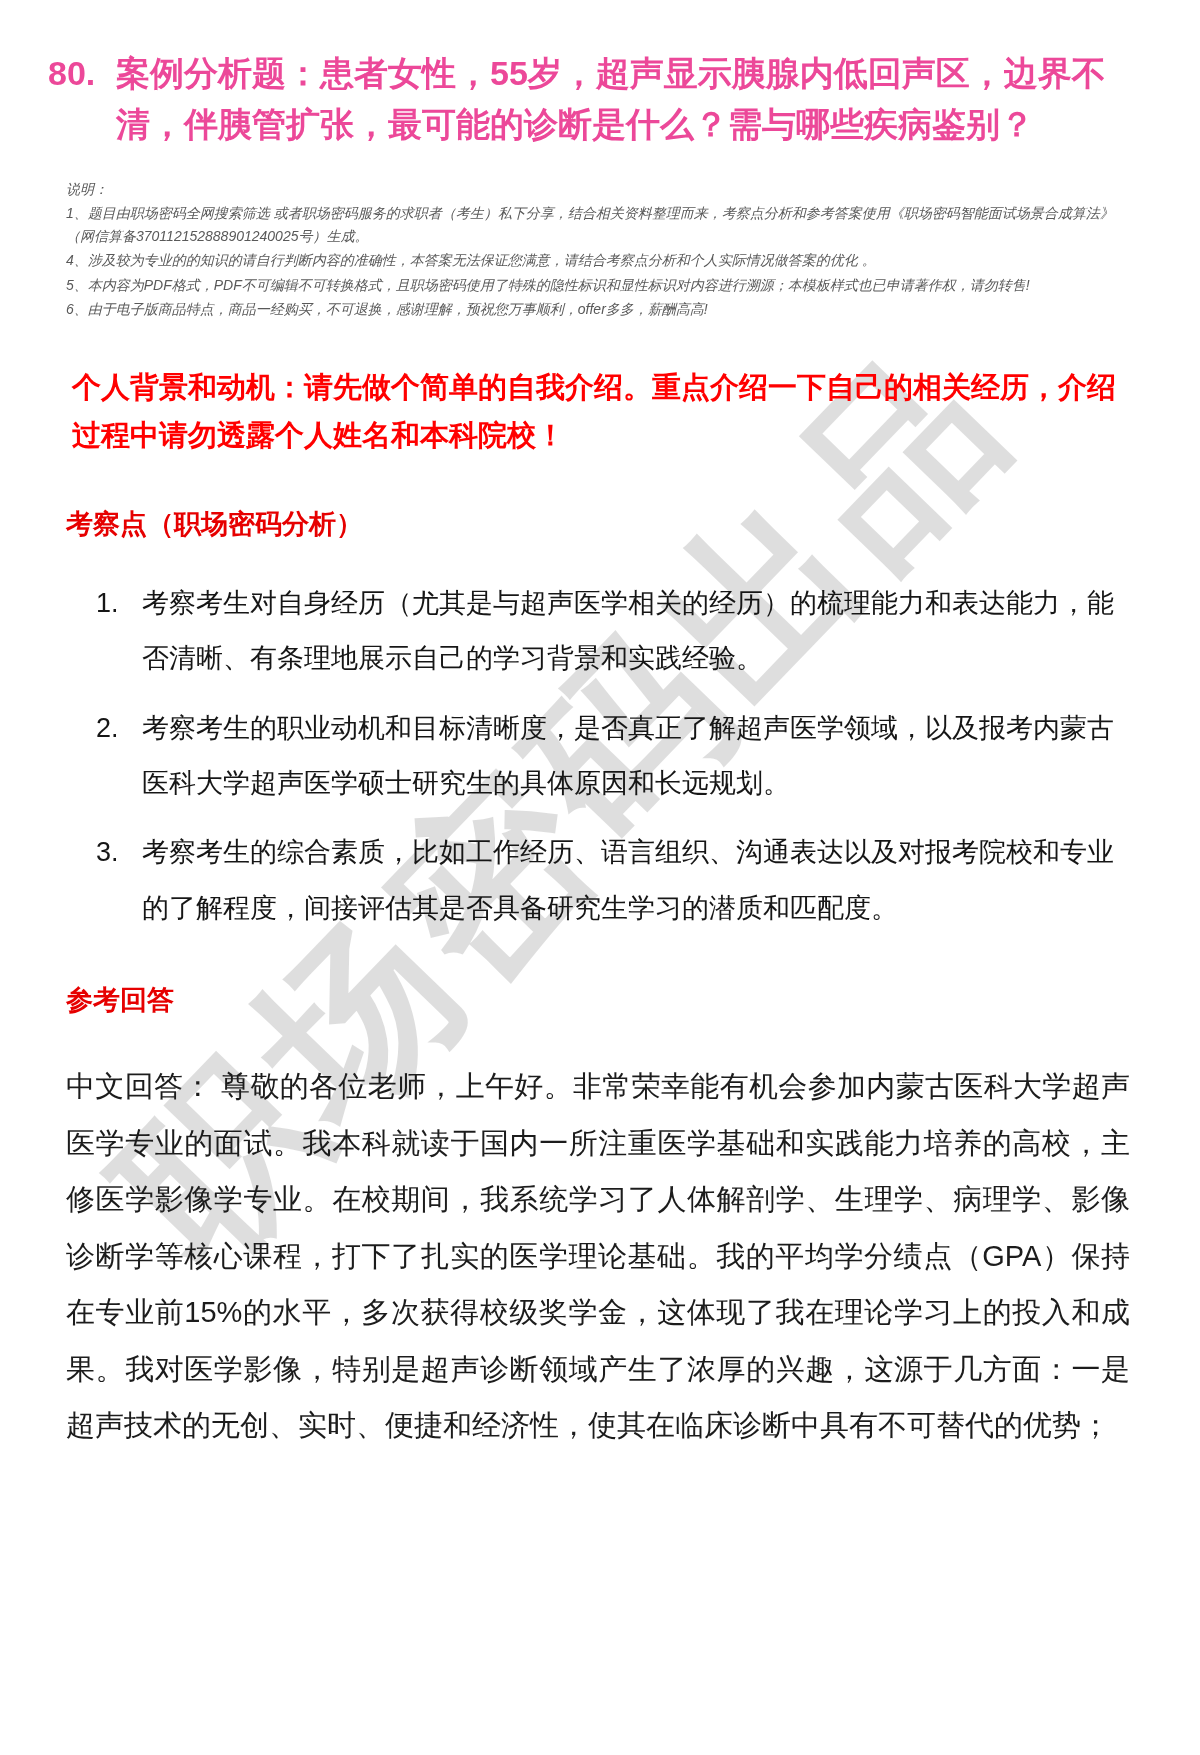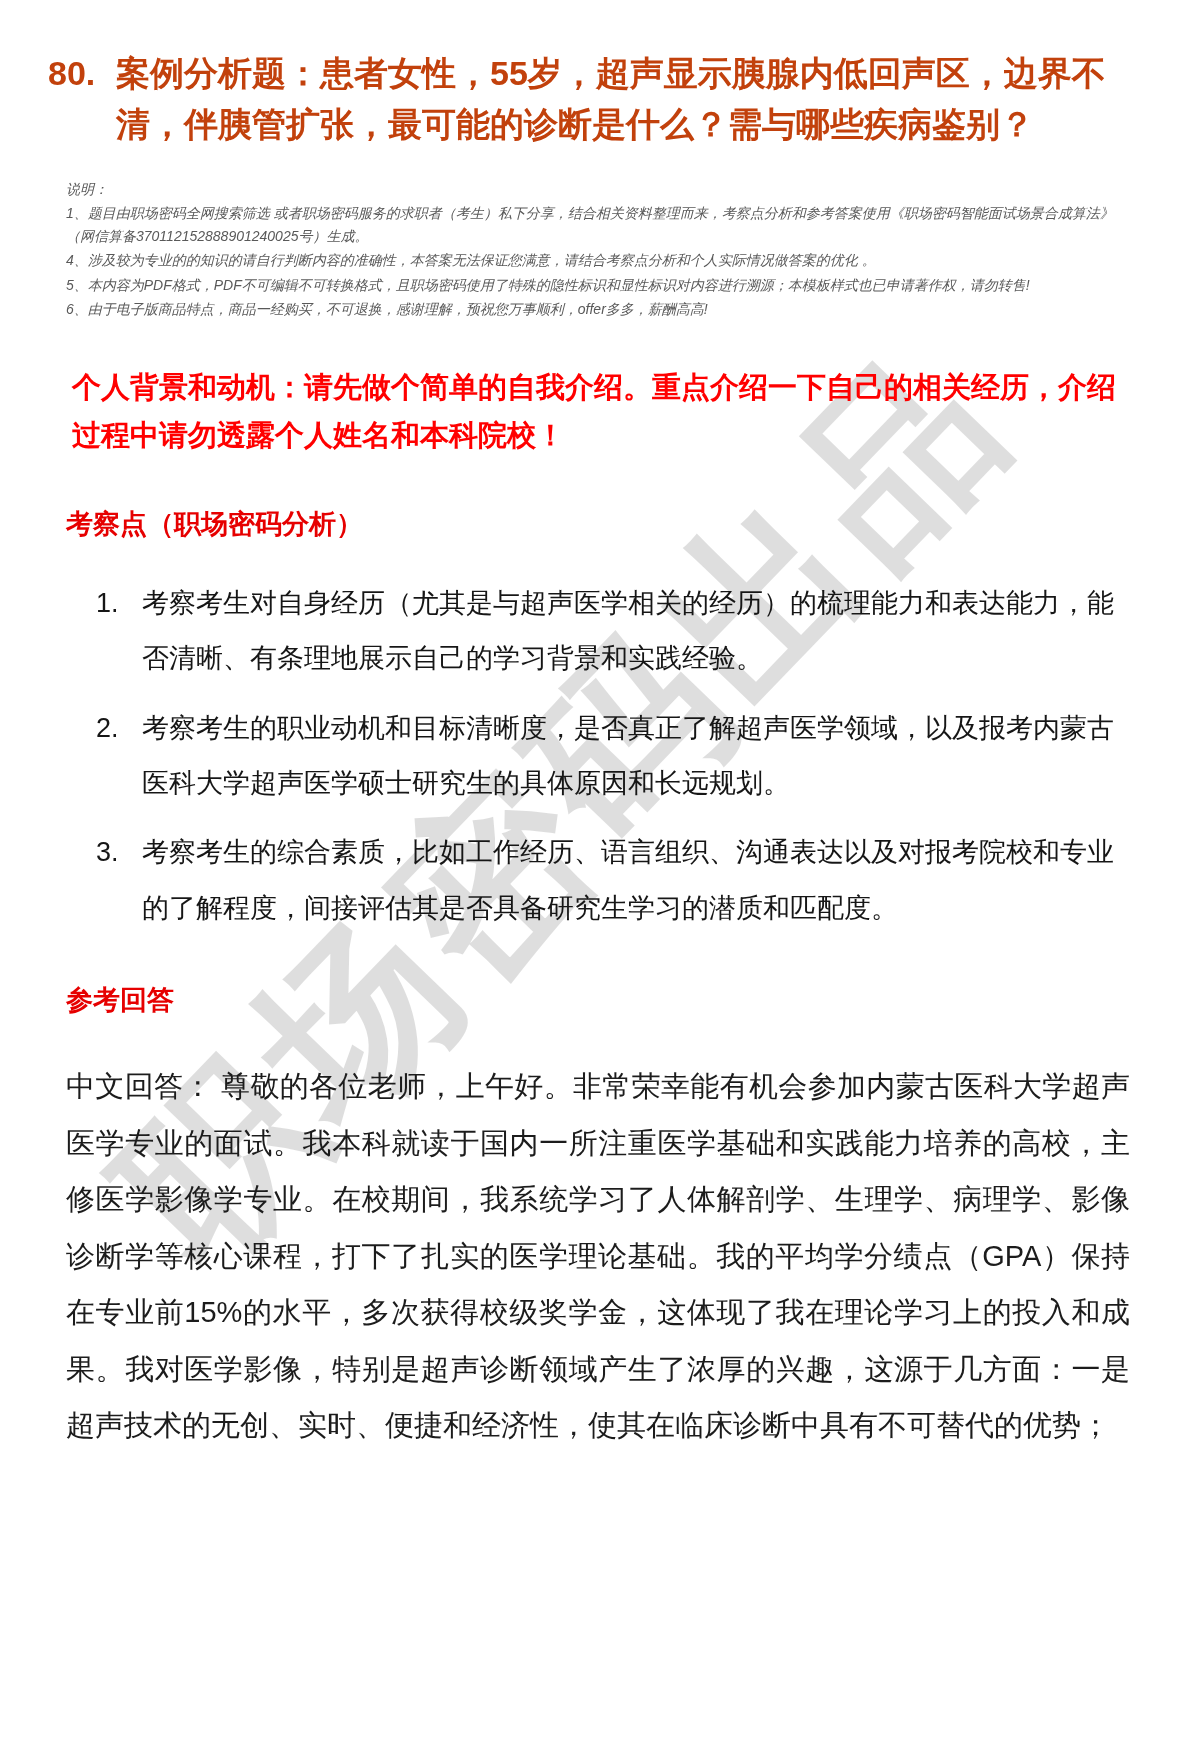--- a/index.html
+++ b/index.html
@@ -34,21 +34,21 @@
     position: relative;
     z-index: 1;
     padding: 48px 70px 0 48px;
   }
   
   .q-title {
     display: flex;
     align-items: flex-start;
     font-size: 34px;
     font-weight: 700;
-    color: #c2410c;
+    color: #ec4899;
     line-height: 1.5;
   }
   .q-num {
     flex: 0 0 68px;
   }
   .q-text {
     flex: 1;
   }
   
   .notes {

